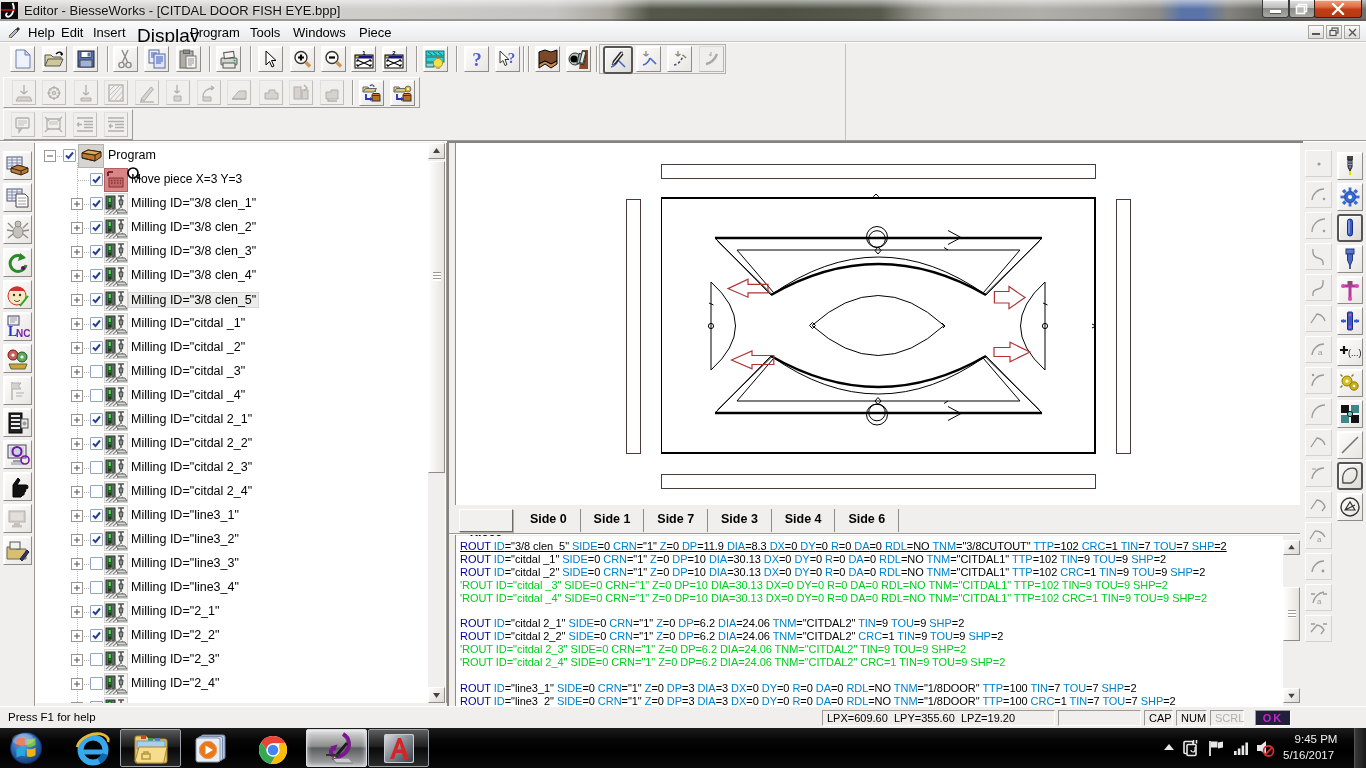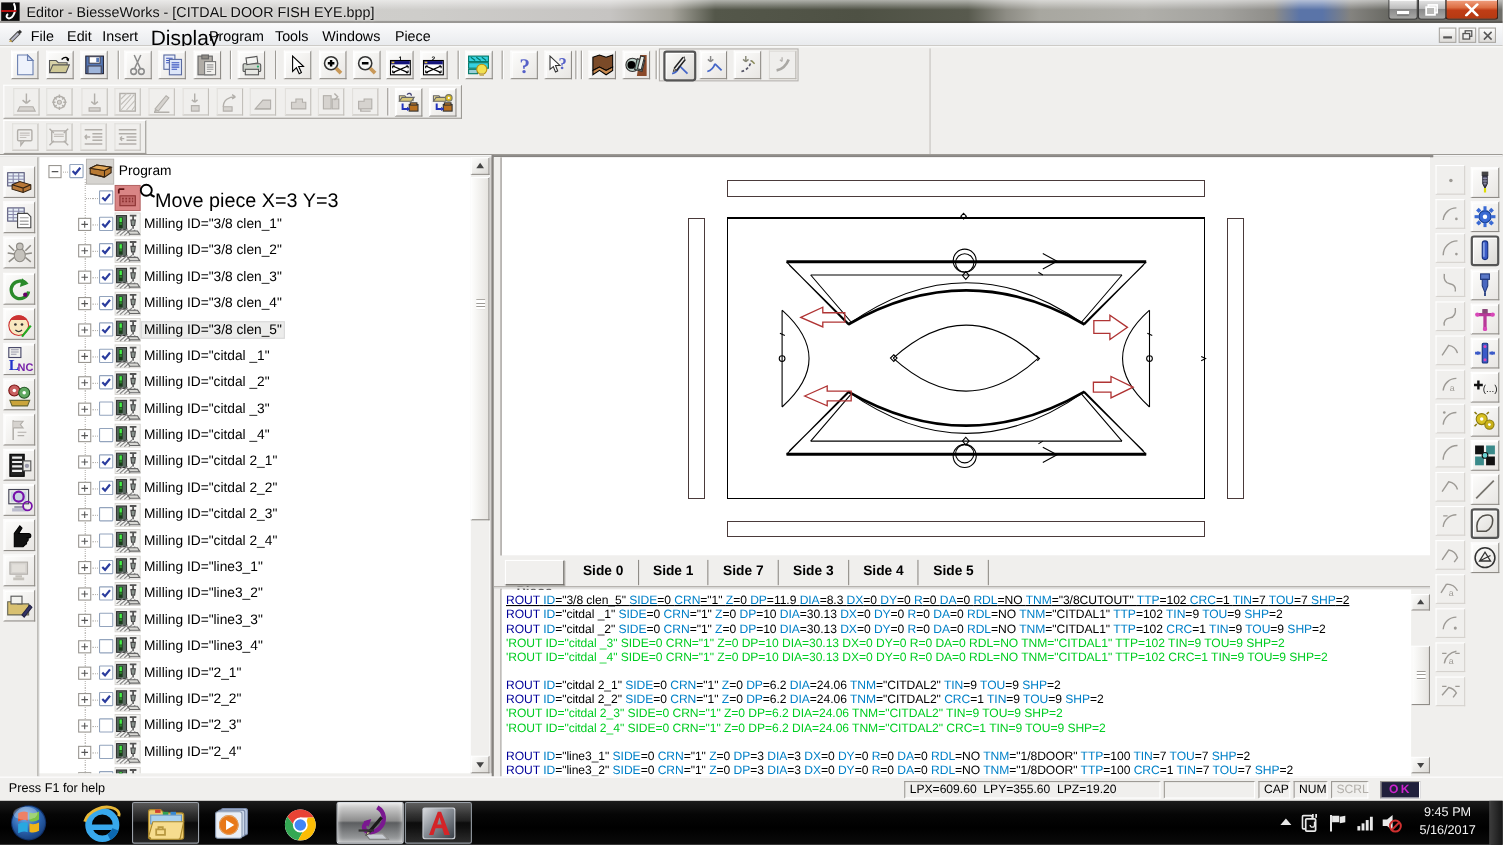--- a/index.html
+++ b/index.html
@@ -45,21 +45,21 @@
  <path d="M2 1 L12 11 M12 1 L2 11" stroke="#fff" stroke-width="2.4" stroke-linecap="round"></path>
 </svg>
 
 <div class="ab" style="left:0;top:21px;width:1366px;height:21px;background:linear-gradient(#fbfbfc,#e9ebee);border-bottom:1px solid #c9c7c3">
 </div>
 <svg class="ab" style="left:7px;top:25px" width="15" height="14" viewBox="0 0 15 14">
  <path d="M2 11 L9 4 L11 6 L4 13 Z" fill="#b8b9c8" stroke="#555"></path>
  <path d="M9 4 L11 2 L13 4 L11 6 Z" fill="#333"></path>
  <path d="M1 13 L3 11 L4 13 Z" fill="#caa23a"></path>
 </svg>
-<div class="ab" style="left:28px;top:25px;font-size:13px">File</div>
+<div class="ab" style="left:28px;top:25px;font-size:13px">Help</div>
 <div class="ab" style="left:61px;top:25px;font-size:13px">Edit</div>
 <div class="ab" style="left:93px;top:25px;font-size:13px">Insert</div>
 <div class="ab" style="left:137px;top:25px;font-size:19px">Display</div>
 <div class="ab" style="left:190px;top:25px;font-size:13px">Program</div>
 <div class="ab" style="left:250px;top:25px;font-size:13px">Tools</div>
 <div class="ab" style="left:293px;top:25px;font-size:13px">Windows</div>
 <div class="ab" style="left:359px;top:25px;font-size:13px">Piece</div>
 <div class="ab" style="left:1308px;top:25px;width:16px;height:14px;background:linear-gradient(#fcfcfc,#dddbd8);border:1px solid #a8a5a0"></div>
 <div class="ab" style="left:1326px;top:25px;width:16px;height:14px;background:linear-gradient(#fcfcfc,#dddbd8);border:1px solid #a8a5a0"></div>
 <div class="ab" style="left:1344px;top:25px;width:16px;height:14px;background:linear-gradient(#fcfcfc,#dddbd8);border:1px solid #a8a5a0"></div>
@@ -494,21 +494,21 @@
       </svg>
     </div>
 <div class="ab" style="left:68px;top:24.5px">
       <svg width="24" height="24" viewBox="0 0 24 24">
         <rect x="0.5" y="0.5" width="23" height="23" fill="#d98585" stroke="#b06060"></rect>
         <path d="M4 4 h5 M4 4 v4" stroke="#5a1010" stroke-width="1.6" fill="none"></path>
         <rect x="5" y="10" width="14" height="9" fill="#c06868" stroke="#8a3030"></rect>
         <path d="M7 12.5 h10 M7 15 h10" stroke="#8a3030" stroke-width="1.5" stroke-dasharray="1.5 1.5"></path>
       </svg>
     </div>
-<div class="ab" style="left:105px;top:29.0px;font-size:18px">Move piece X=3 Y=3</div>
+<div class="ab" style="left:95px;top:29.0px;font-size:12px">Move piece X=3 Y=3</div>
 <div class="ab" style="left:35px;top:54.5px;width:12px;height:12px;background:#fff;border:1px solid #9a9792">
       <svg width="10" height="10" viewBox="0 0 10 10">
         <path d="M2 5 h6 M5 2 v6" stroke="#555" stroke-width="1"></path>
       </svg>
     </div>
 <div class="ab" style="left:48px;top:60.5px;width:6px;height:1px;background-image:repeating-linear-gradient(to right,#b5b2ae 0 1px,transparent 1px 2px)"></div>
 <div class="ab" style="left:54px;top:53.5px;width:13px;height:13px;background:#fff;border:1px solid #93a4bd;border-radius:1px">
       <svg width="11" height="11" viewBox="0 0 11 11" style="margin:0 0 0 0">
         <path d="M2 5.5 L4.5 8 L9 2.5" fill="none" stroke="#2a3c9e" stroke-width="2"></path>
       </svg>
@@ -1123,21 +1123,21 @@
 <div class="ab" style="left:449px;top:143px;width:7px;height:563px;background:#f0efed"></div>
 <div class="ab" style="left:455px;top:143px;width:1px;height:563px;background:#8f8c87"></div>
 
 <div class="ab" style="left:449px;top:505px;width:851px;height:29px;background:#f0efed"></div>
 <div class="ab" style="left:459px;top:509px;width:54px;height:23px;background:#f1f0ee;border:1px solid #fff;border-right:1.5px solid #6f6c67;border-bottom:1.5px solid #6f6c67;box-shadow:1px 1px 0 #b5b2ae;text-align:center;font-size:12.5px;font-weight:bold;padding-top:21px">Piece</div>
 <div class="ab" style="left:517.0px;top:509px;width:63.7px;height:23px;border-right:1px solid #8f8c87;text-align:center;font-size:12.5px;font-weight:bold;padding-top:3px">Side 0</div>
 <div class="ab" style="left:580.7px;top:509px;width:63.7px;height:23px;border-right:1px solid #8f8c87;text-align:center;font-size:12.5px;font-weight:bold;padding-top:3px">Side 1</div>
 <div class="ab" style="left:644.4px;top:509px;width:63.7px;height:23px;border-right:1px solid #8f8c87;text-align:center;font-size:12.5px;font-weight:bold;padding-top:3px">Side 7</div>
 <div class="ab" style="left:708.1px;top:509px;width:63.7px;height:23px;border-right:1px solid #8f8c87;text-align:center;font-size:12.5px;font-weight:bold;padding-top:3px">Side 3</div>
 <div class="ab" style="left:771.8px;top:509px;width:63.7px;height:23px;border-right:1px solid #8f8c87;text-align:center;font-size:12.5px;font-weight:bold;padding-top:3px">Side 4</div>
-<div class="ab" style="left:835.5px;top:509px;width:63.7px;height:23px;border-right:1px solid #8f8c87;text-align:center;font-size:12.5px;font-weight:bold;padding-top:3px">Side 5</div>
+<div class="ab" style="left:835.5px;top:509px;width:63.7px;height:23px;border-right:1px solid #8f8c87;text-align:center;font-size:12.5px;font-weight:bold;padding-top:3px">Side 6</div>
 <div class="ab" style="left:449px;top:533px;width:851px;height:2px;background:#9d9a95;border-bottom:1px solid #fff"></div>
 <div class="ab" style="left:456px;top:536px;width:827px;height:170px;background:#fff;overflow:hidden">
 <div class="ab" style="left:4px;top:4px;width:820px">
 <div class="code" style="text-decoration:underline;height:12.9px"><span class="k">ROUT</span> <span class="p">ID</span>="3/8 clen_5" <span class="p">SIDE</span>=0 <span class="p">CRN</span>="1" <span class="p">Z</span>=0 <span class="p">DP</span>=11.9 <span class="p">DIA</span>=8.3 <span class="p">DX</span>=0 <span class="p">DY</span>=0 <span class="p">R</span>=0 <span class="p">DA</span>=0 <span class="p">RDL</span>=NO <span class="p">TNM</span>="3/8CUTOUT" <span class="p">TTP</span>=102 <span class="p">CRC</span>=1 <span class="p">TIN</span>=7 <span class="p">TOU</span>=7 <span class="p">SHP</span>=2</div>
 <div class="code" style="height:12.9px"><span class="k">ROUT</span> <span class="p">ID</span>="citdal _1" <span class="p">SIDE</span>=0 <span class="p">CRN</span>="1" <span class="p">Z</span>=0 <span class="p">DP</span>=10 <span class="p">DIA</span>=30.13 <span class="p">DX</span>=0 <span class="p">DY</span>=0 <span class="p">R</span>=0 <span class="p">DA</span>=0 <span class="p">RDL</span>=NO <span class="p">TNM</span>="CITDAL1" <span class="p">TTP</span>=102 <span class="p">TIN</span>=9 <span class="p">TOU</span>=9 <span class="p">SHP</span>=2</div>
 <div class="code" style="height:12.9px"><span class="k">ROUT</span> <span class="p">ID</span>="citdal _2" <span class="p">SIDE</span>=0 <span class="p">CRN</span>="1" <span class="p">Z</span>=0 <span class="p">DP</span>=10 <span class="p">DIA</span>=30.13 <span class="p">DX</span>=0 <span class="p">DY</span>=0 <span class="p">R</span>=0 <span class="p">DA</span>=0 <span class="p">RDL</span>=NO <span class="p">TNM</span>="CITDAL1" <span class="p">TTP</span>=102 <span class="p">CRC</span>=1 <span class="p">TIN</span>=9 <span class="p">TOU</span>=9 <span class="p">SHP</span>=2</div>
 <div class="code g" style="height:12.9px">'ROUT ID="citdal _3" SIDE=0 CRN="1" Z=0 DP=10 DIA=30.13 DX=0 DY=0 R=0 DA=0 RDL=NO TNM="CITDAL1" TTP=102 TIN=9 TOU=9 SHP=2</div>
 <div class="code g" style="height:12.9px">'ROUT ID="citdal _4" SIDE=0 CRN="1" Z=0 DP=10 DIA=30.13 DX=0 DY=0 R=0 DA=0 RDL=NO TNM="CITDAL1" TTP=102 CRC=1 TIN=9 TOU=9 SHP=2</div>
 <div class="code" style="height:12.9px"></div>
 <div class="code" style="height:12.9px"><span class="k">ROUT</span> <span class="p">ID</span>="citdal 2_1" <span class="p">SIDE</span>=0 <span class="p">CRN</span>="1" <span class="p">Z</span>=0 <span class="p">DP</span>=6.2 <span class="p">DIA</span>=24.06 <span class="p">TNM</span>="CITDAL2" <span class="p">TIN</span>=9 <span class="p">TOU</span>=9 <span class="p">SHP</span>=2</div>
@@ -1461,14 +1461,14 @@
     <rect x="4.8" y="8.5" width="2.6" height="6.5" fill="#e8e8e8"></rect>
     <rect x="8.6" y="5.5" width="2.6" height="9.5" fill="#e8e8e8"></rect>
     <rect x="12.4" y="2.5" width="2.6" height="12.5" fill="#e8e8e8"></rect>
 </svg>
 <svg class="ab" style="left:1255px;top:738px" width="20" height="20" viewBox="0 0 20 20">
  <path d="M2 7 h4 l5 -4 v14 l-5 -4 h-4 z" fill="#e8e8e8"></path>
  <circle cx="13.5" cy="13" r="5" fill="none" stroke="#d03030" stroke-width="1.8"></circle>
  <path d="M10.2 16.5 L17 9.7" stroke="#d03030" stroke-width="1.8"></path>
 </svg>
 <div class="ab" style="left:1286px;top:733px;width:60px;height:13px;color:#f2f2f2;font-size:11.5px;text-align:center">9:45 PM</div>
-<div class="ab" style="left:1283px;top:749px;width:66px;height:13px;color:#f2f2f2;font-size:11.5px;text-align:center">5/16/2017</div>
+<div class="ab" style="left:1283px;top:749px;width:66px;height:13px;color:#f2f2f2;font-size:11.5px;">5/16/2017</div>
 <div class="ab" style="left:1354px;top:728px;width:12px;height:40px;background:linear-gradient(to right,#3a3a3a,#161616);border-left:1px solid #555"></div>
 
 </body></html>

